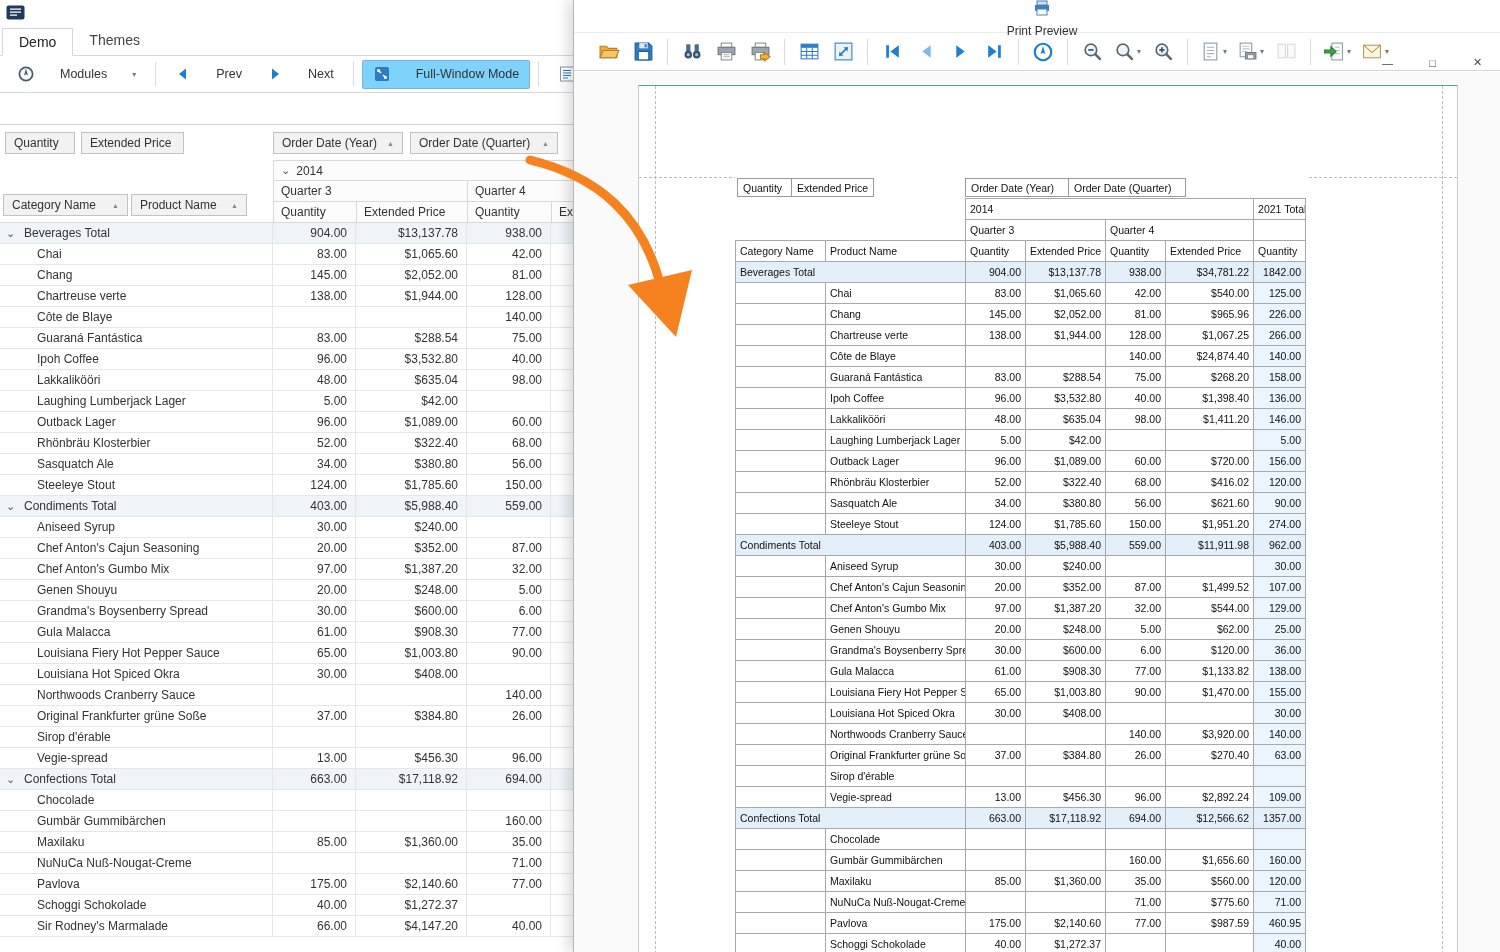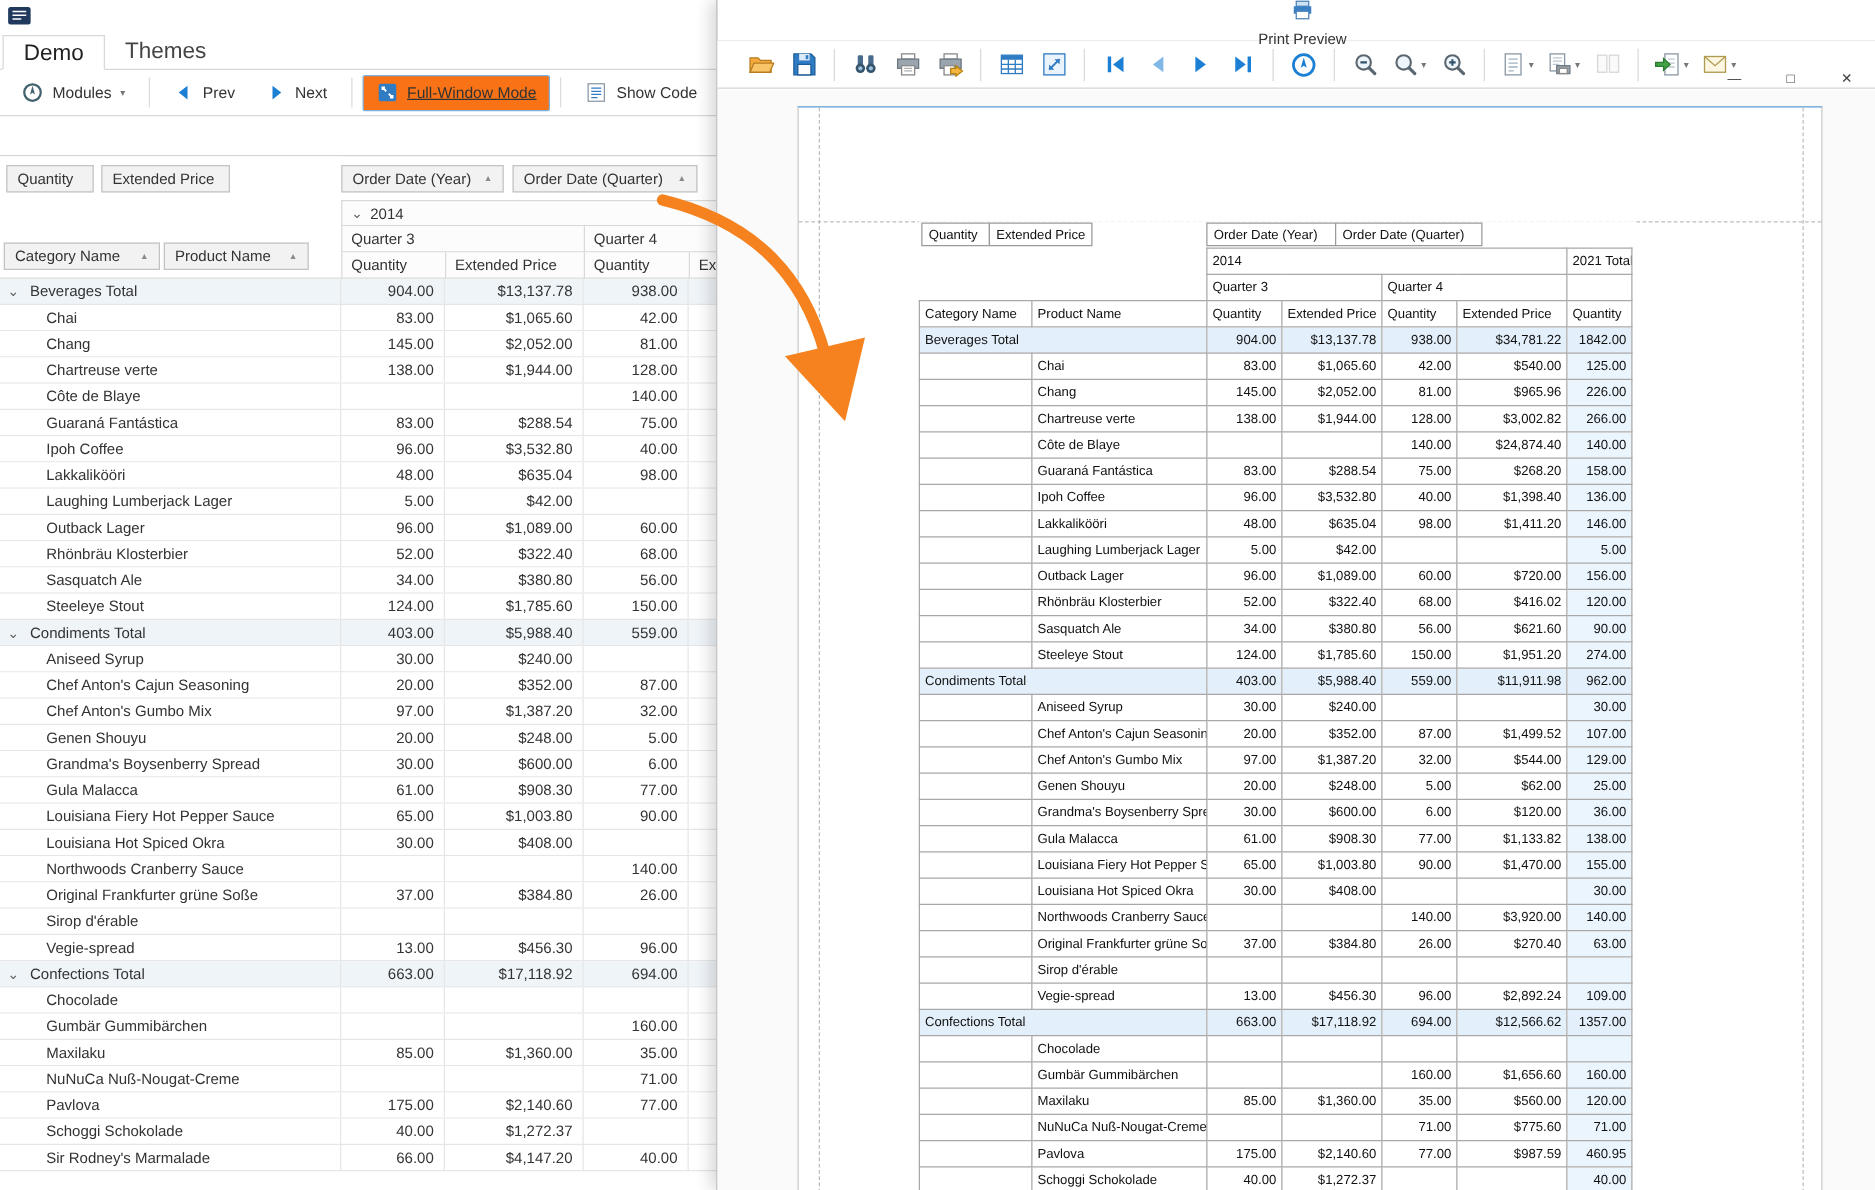--- a/index.html
+++ b/index.html
@@ -5,27 +5,27 @@
   *{margin:0;padding:0;box-sizing:border-box;}
   html,body{width:1500px;height:952px;overflow:hidden;background:#fff;
     font-family:"Liberation Sans","DejaVu Sans",sans-serif;color:#333;}
   body{position:relative;}
 
   
   #left-app{position:absolute;left:0;top:0;width:600px;height:952px;background:#fff;}
   #app-icon{position:absolute;left:6px;top:5px;line-height:0;}
   #tabbar{position:absolute;left:0;top:27px;width:600px;height:29px;display:flex;align-items:flex-end;
     border-bottom:1px solid #d8d8d8;padding-left:2px;}
-  .tab{height:28px;line-height:27px;padding:0 16px;font-size:18px;color:#444;margin-top:40px;}
+  .tab{height:28px;line-height:27px;padding:0 16px;font-size:14px;color:#444;margin-top:40px;}
   .tab.active{background:#fff;border:1px solid #d8d8d8;border-bottom:1px solid #fff;margin-bottom:-1px;color:#222;}
   #ribbon{position:absolute;left:0;top:56px;width:600px;height:37px;display:flex;align-items:center;
     padding-left:6px;gap:3px;border-bottom:1px solid #d8d8d8;background:#fff;}
-  .rbtn{display:flex;align-items:center;gap:7px;height:29px;padding:0 10px;font-size:12.5px;
+  .rbtn{display:flex;align-items:center;gap:25px;height:29px;padding:0 10px;font-size:12.5px;
     border:1px solid transparent;border-radius:2px;white-space:nowrap;color:#333;}
-  .rbtn.active{background:#f97316;border-color:#7cb0dd;text-decoration:underline;}
+  .rbtn.active{background:#7dd3fc;border-color:#7cb0dd;}
   .ricon{line-height:0;}
   .rchev{font-size:8px;color:#777;}
   .rsep{width:1px;height:24px;background:#dcdcdc;margin:0 5px;flex:none;}
 
   
   #pivot{position:absolute;left:0;top:124px;width:600px;bottom:0;border-top:1px solid #d4d4d4;background:#fff;overflow:hidden;}
   .rowhdr-area{position:absolute;left:0;top:0;width:273px;height:98px;border-bottom:1px solid #d9d9d9;background:#fff;}
   .chip{position:absolute;height:22px;display:flex;align-items:center;gap:5px;background:#f2f2f2;
     border:1px solid #c2c2c2;font-size:12px;padding:0 8px;color:#333;white-space:nowrap;overflow:hidden;}
   .chip .sort{font-size:7px;color:#8a8a8a;margin-left:auto;}
@@ -673,21 +673,21 @@
                 <td class="num">81.00</td>
                 <td class="num">$965.96</td>
                 <td class="num last">226.00</td>
               </tr>
               <tr>
                 <td class="cat"></td>
                 <td class="lbl">Chartreuse verte</td>
                 <td class="num">138.00</td>
                 <td class="num">$1,944.00</td>
                 <td class="num">128.00</td>
-                <td class="num">$3,002.82</td>
+                <td class="num">$1,067.25</td>
                 <td class="num last">266.00</td>
               </tr>
               <tr>
                 <td class="cat"></td>
                 <td class="lbl">Côte de Blaye</td>
                 <td class="num"></td>
                 <td class="num"></td>
                 <td class="num">140.00</td>
                 <td class="num">$24,874.40</td>
                 <td class="num last">140.00</td>

